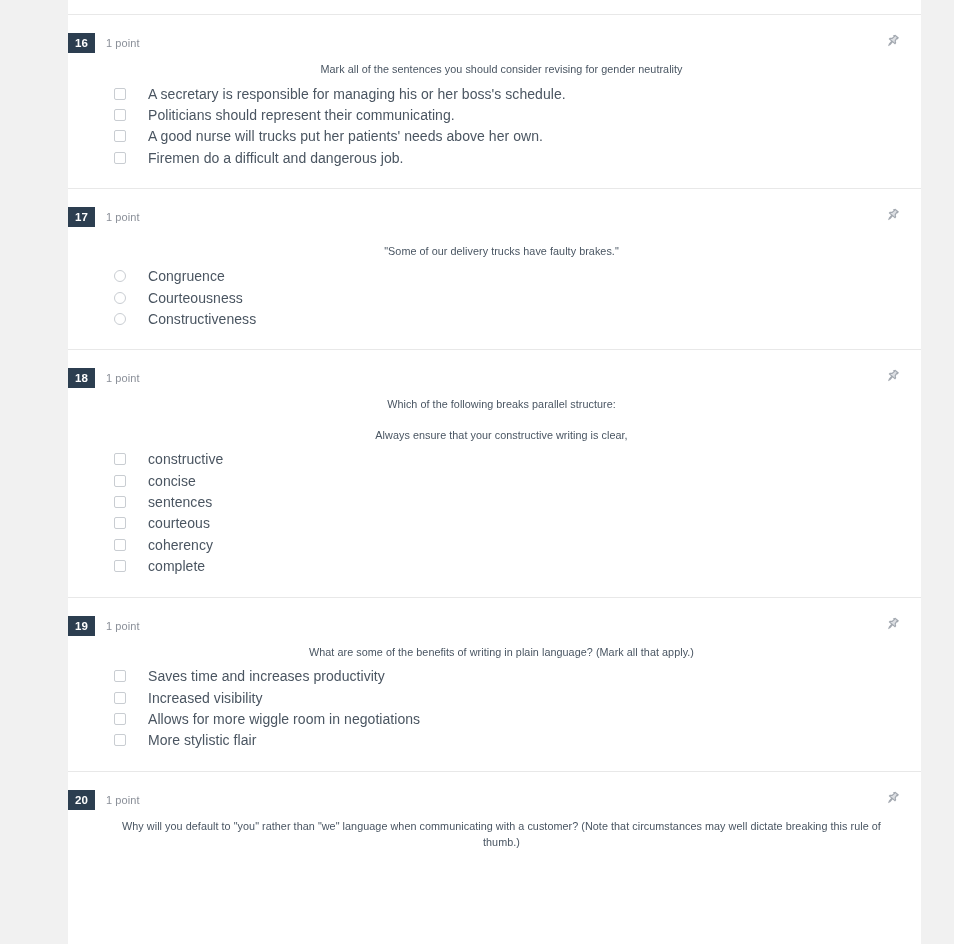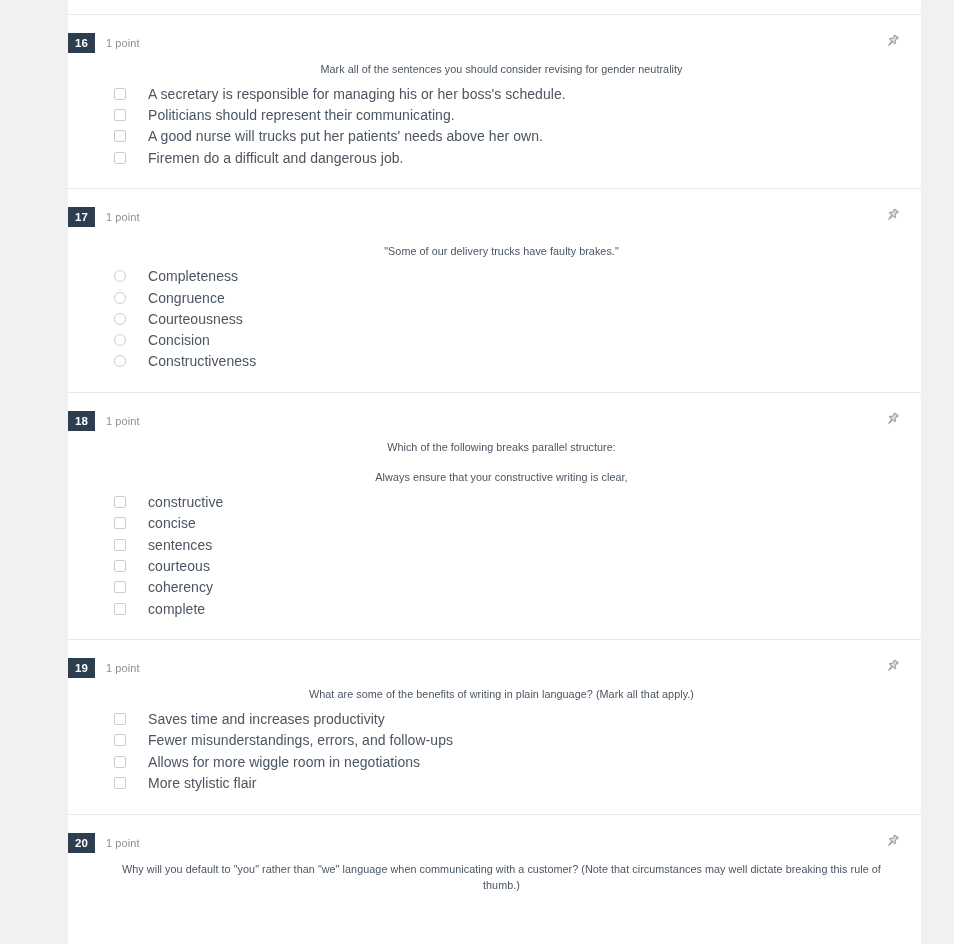--- a/index.html
+++ b/index.html
@@ -167,36 +167,28 @@
             <path d="M6.1 2.2 h3.8 v1.1 h-0.8 l0.45 3.2 1.65 1.25 v1.0 h-3.15 v3.9 l-0.45 1.1 -0.45 -1.1 v-3.9 h-3.15 v-1.0 l1.65 -1.25 0.45 -3.2 h-0.8 z" fill="#9aa3ad" fill-opacity="0.55"></path>
           </g>
         </svg>
       </div>
     </div>
     <div class="q-body">
       <div class="q-sub">"Some of our delivery trucks have faulty brakes."</div>
       <div class="options">
               <div class="option-row">
                 <div class="opt-radio"></div>
-                <span class="opt-label">Completeness</span>
-              </div>
-              <div class="option-row">
-                <div class="opt-radio"></div>
                 <span class="opt-label">Congruence</span>
               </div>
               <div class="option-row">
                 <div class="opt-radio"></div>
                 <span class="opt-label">Courteousness</span>
               </div>
               <div class="option-row">
                 <div class="opt-radio"></div>
-                <span class="opt-label">Concision</span>
-              </div>
-              <div class="option-row">
-                <div class="opt-radio"></div>
                 <span class="opt-label">Constructiveness</span>
               </div>
             </div>
     </div>
   </div>
 
   <div class="question-block">
     <div class="q-head">
       <div class="q-badge">18</div>
       <div class="q-points">1 point</div>
@@ -255,21 +247,21 @@
     <div class="q-body">
       <div class="q-prompt">What are some of the benefits of writing in plain language? (Mark all that apply.)</div>
 
       <div class="options">
               <div class="option-row">
                 <div class="opt-box"></div>
                 <span class="opt-label">Saves time and increases productivity</span>
               </div>
               <div class="option-row">
                 <div class="opt-box"></div>
-                <span class="opt-label">Fewer misunderstandings, errors, and follow-ups</span>
+                <span class="opt-label">Increased visibility</span>
               </div>
               <div class="option-row">
                 <div class="opt-box"></div>
                 <span class="opt-label">Allows for more wiggle room in negotiations</span>
               </div>
               <div class="option-row">
                 <div class="opt-box"></div>
                 <span class="opt-label">More stylistic flair</span>
               </div>
             </div>

